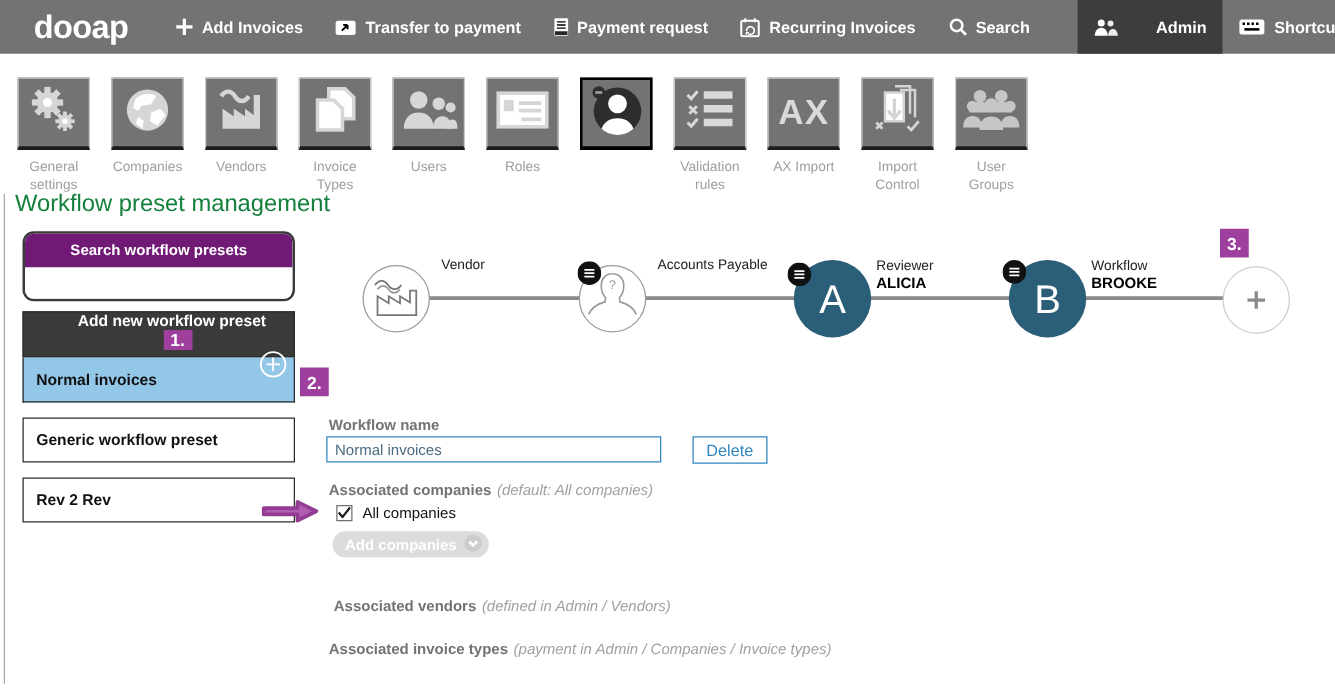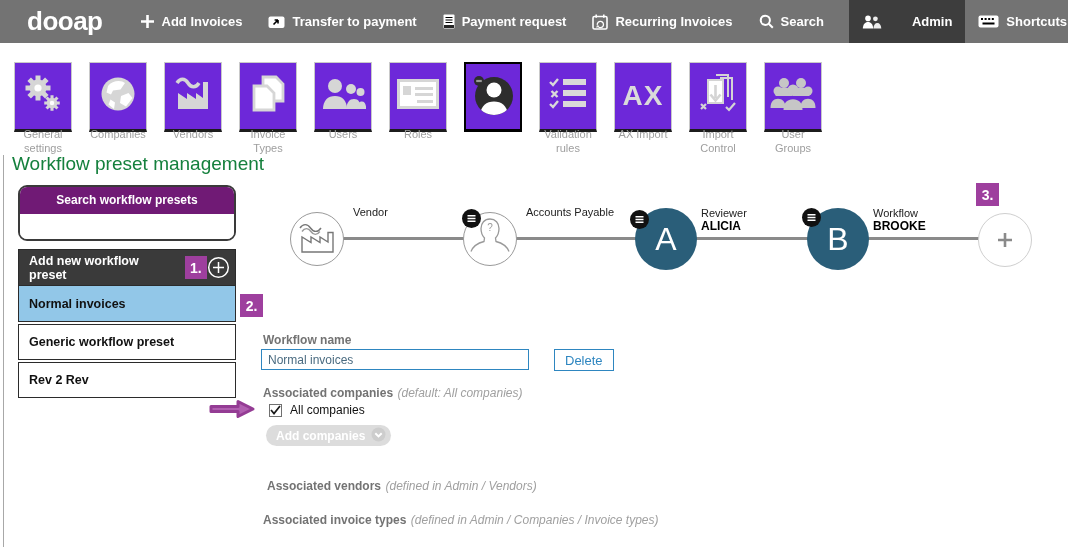--- a/index.html
+++ b/index.html
@@ -12,38 +12,38 @@
   .logo { margin-left:27px; align-self:center; font-size:26px; font-weight:bold; letter-spacing:-0.5px; }
   .nav-left { display:flex; margin-left:24px; }
   .nav-right { display:flex; margin-left:auto; margin-right:8px; }
   .nav-item { display:flex; align-items:center; gap:7px; padding:0 13px; font-size:13px; font-weight:bold; cursor:pointer; white-space:nowrap; }
   .nav-item.active { background:#3d3d3d; }
   .nav-item svg { display:block; }
 
   
   .toolbar { position:absolute; left:14px; top:62px; display:flex; }
   .tool { position:relative; width:58px; margin-right:17px; cursor:pointer; }
-  .tool-box { width:58px; height:70px; background:#6d28d9; border:1px solid #c9c9c9; border-bottom:3px solid #1c1c1c; display:flex; align-items:center; justify-content:center; }
+  .tool-box { width:58px; height:58px; background:#737373; border:1px solid #c9c9c9; border-bottom:3px solid #1c1c1c; display:flex; align-items:center; justify-content:center; }
   .tool.selected .tool-box { border:2px solid #000; border-bottom:3px solid #000; }
   .tool-label { position:absolute; top:65px; left:50%; transform:translateX(-50%); width:62px; text-align:center; font-size:11px; line-height:1.3; color:#9e9e9e; }
   .ax-text { font-size:28px; color:#dadada; letter-spacing:1px; font-weight:bold; }
 
   
   .page-title { position:absolute; left:12px; top:153px; font-size:19px; color:#15803d; }
   .vline { position:absolute; left:3px; top:155px; width:1px; height:392px; background:#a8a8a8; }
 
   
   .sidebar { position:absolute; left:18px; top:185px; width:218px; }
   .search-box { border:2px solid #3a3a3a; border-radius:9px; overflow:hidden; background:#fff; }
   .search-head { background:#701a75; color:#fff; font-weight:bold; font-size:12px; height:27px; line-height:27px; text-align:center; cursor:pointer; }
   .search-input { width:100%; height:25px; border:none; outline:none; padding:0 8px; font-size:12px; font-family:"Liberation Sans",sans-serif; }
   .preset-list { margin-top:8px; }
-  .add-bar { background:#3a3a3a; border:1px solid #2b2b2b; height:37px; display:flex; align-items:center; padding:0 5px 0 10px; color:#fff; font-weight:bold; font-size:12.5px; cursor:pointer; }
+  .add-bar { background:#3a3a3a; border:1px solid #2b2b2b; height:37px; display:flex; align-items:center; padding:0 5px 0 26px; color:#fff; font-weight:bold; font-size:12.5px; cursor:pointer;flex-direction:column; }
   .preset-item { height:36px; display:flex; align-items:center; padding-left:10px; font-weight:bold; font-size:12.5px; color:#111; background:#fff; border:1px solid #2b2b2b; border-top:none; cursor:pointer; }
-  .preset-item.gap { border-top:1px solid #2b2b2b; margin-top:2px; }
+  .preset-item.gap { border-top:1px solid #2b2b2b; margin-top:12px; }
   .preset-item.selected { background:#92c7e8; }
 
   .num-badge { width:23px; height:23px; background:#9e3f9e; color:#fff; font-weight:bold; font-size:14px; display:flex; align-items:center; justify-content:center; }
   .badge-in-bar { margin-left:9px; }
   .addbar-plus { margin-left:auto; display:flex; }
   .badge-abs { position:absolute; }
 
   
   .wf-line { position:absolute; left:317px; top:237px; width:688px; height:3px; background:#8a8a8a; }
   .wf-circle { position:absolute; border-radius:50%; display:flex; align-items:center; justify-content:center; background:#fff; }
@@ -117,21 +117,21 @@
       <div class="nav-item">
         <span>
             <svg width="15" height="15" fill="none" stroke="#fff" stroke-width="2">
               <circle cx="6.3" cy="6.3" r="4.6"></circle>
               <path d="M9.8 9.8l4 4"></path>
             </svg>
           </span>
         <span>Search</span>
       </div>
     </div>
-    <div class="nav-item active" style="margin-left:12px;gap:30px;">
+    <div class="nav-item active" style="margin-left:25px;gap:30px;">
       <span>
           <svg width="20" height="14" fill="#fff">
             <circle cx="6" cy="3.4" r="2.8"></circle>
             <path d="M0.8 13.5c.2-4.2 2.3-6.4 5.2-6.4s5 2.2 5.2 6.4z"></path>
             <circle cx="13.4" cy="3.8" r="2.4" opacity="0.9"></circle>
             <path d="M11.4 13.5c.3-3.5 1.7-5.4 3.9-5.4 2.3 0 3.7 1.9 4 5.4z" opacity="0.9"></path>
           </svg>
         </span>
       <span>Admin</span>
     </div>
@@ -431,21 +431,21 @@
           </svg></span>
     </button>
 
     <div class="f-abs" style="left:4px; top:143px;">
       <span class="f-label">Associated vendors</span>
       <span class="f-hint">(defined in Admin / Vendors)</span>
     </div>
 
     <div class="f-abs" style="left:0; top:177px;">
       <span class="f-label">Associated invoice types</span>
-      <span class="f-hint">(defined in Admin / Companies / Invoice types)</span>
+      <span class="f-hint">(payment in Admin / Companies / Invoice types)</span>
     </div>
   </div>
 
   <span class="arrow-annot">
     <svg width="48" height="22">
         <path d="M3 8.5h27V3.5l15 7.5-15 7.5v-5H3z" fill="#b05fb0" stroke="#943c94" stroke-width="3" stroke-linejoin="round"></path>
       </svg>
   </span>
 
 </div>

